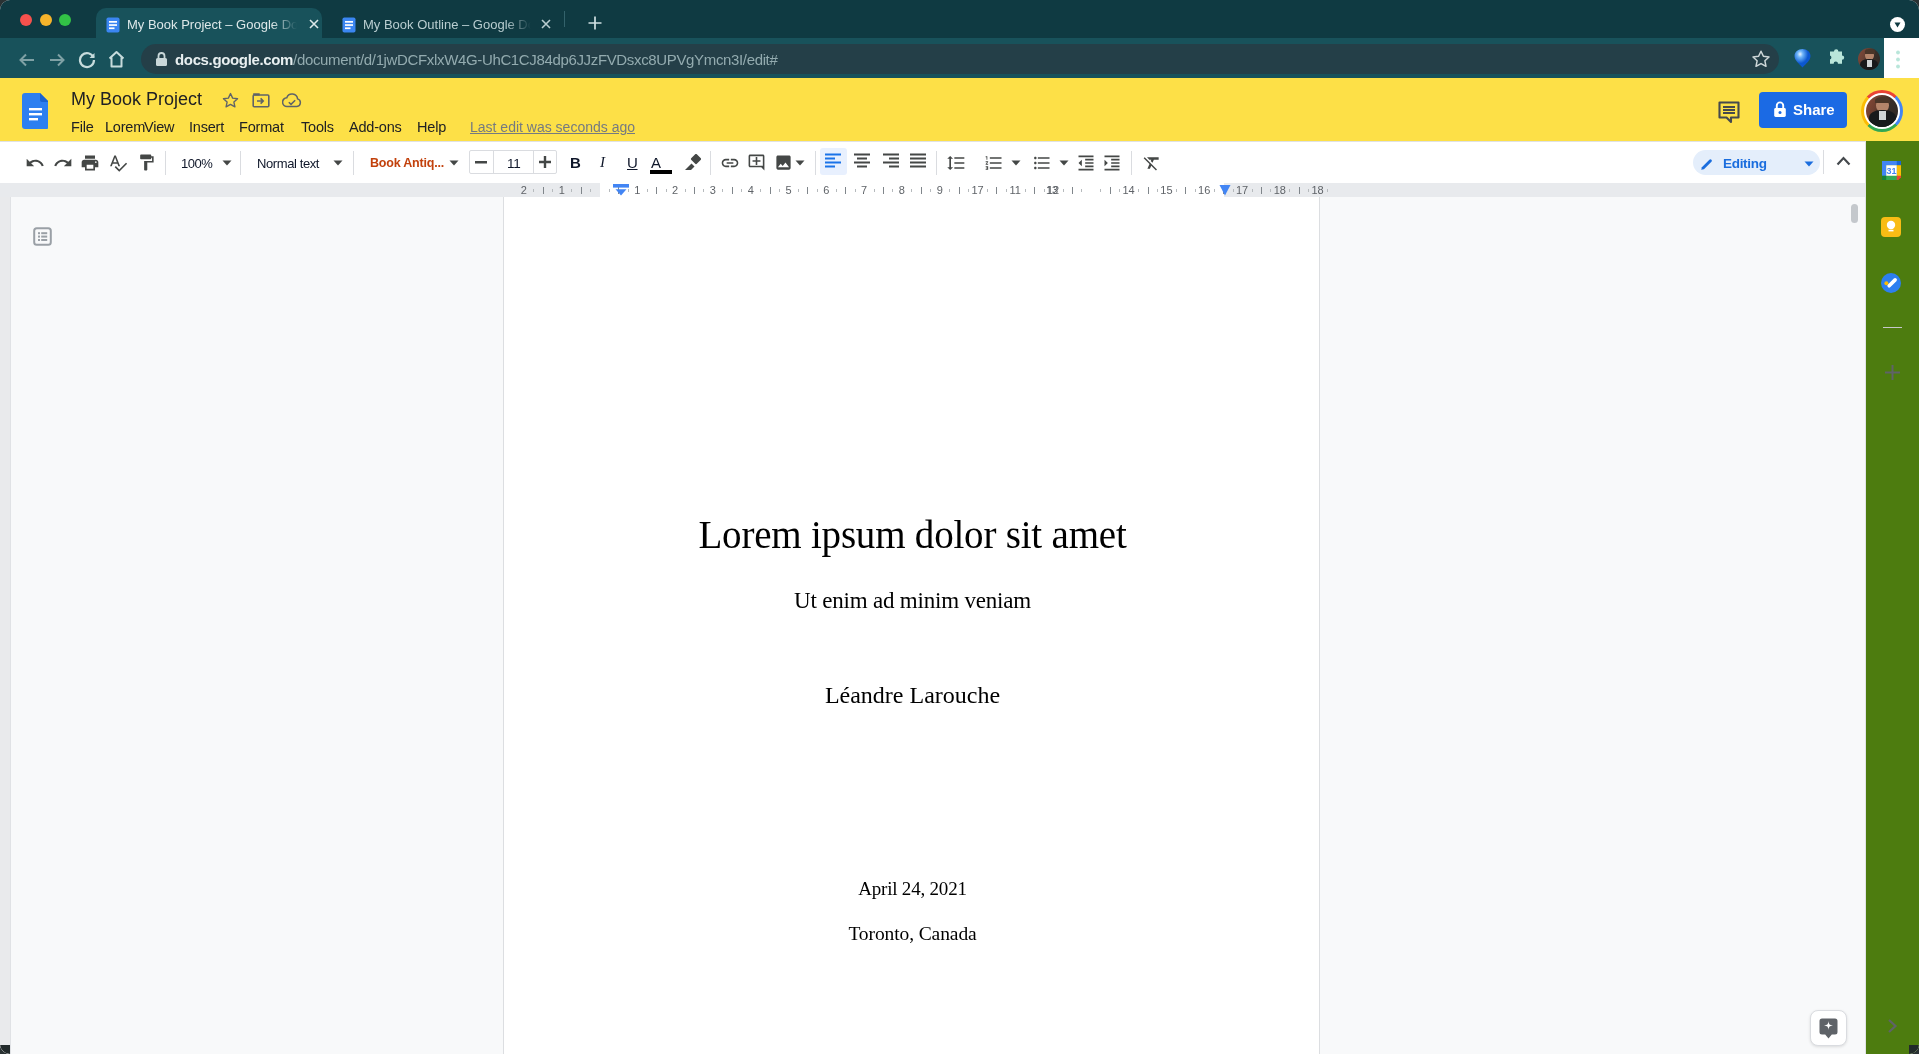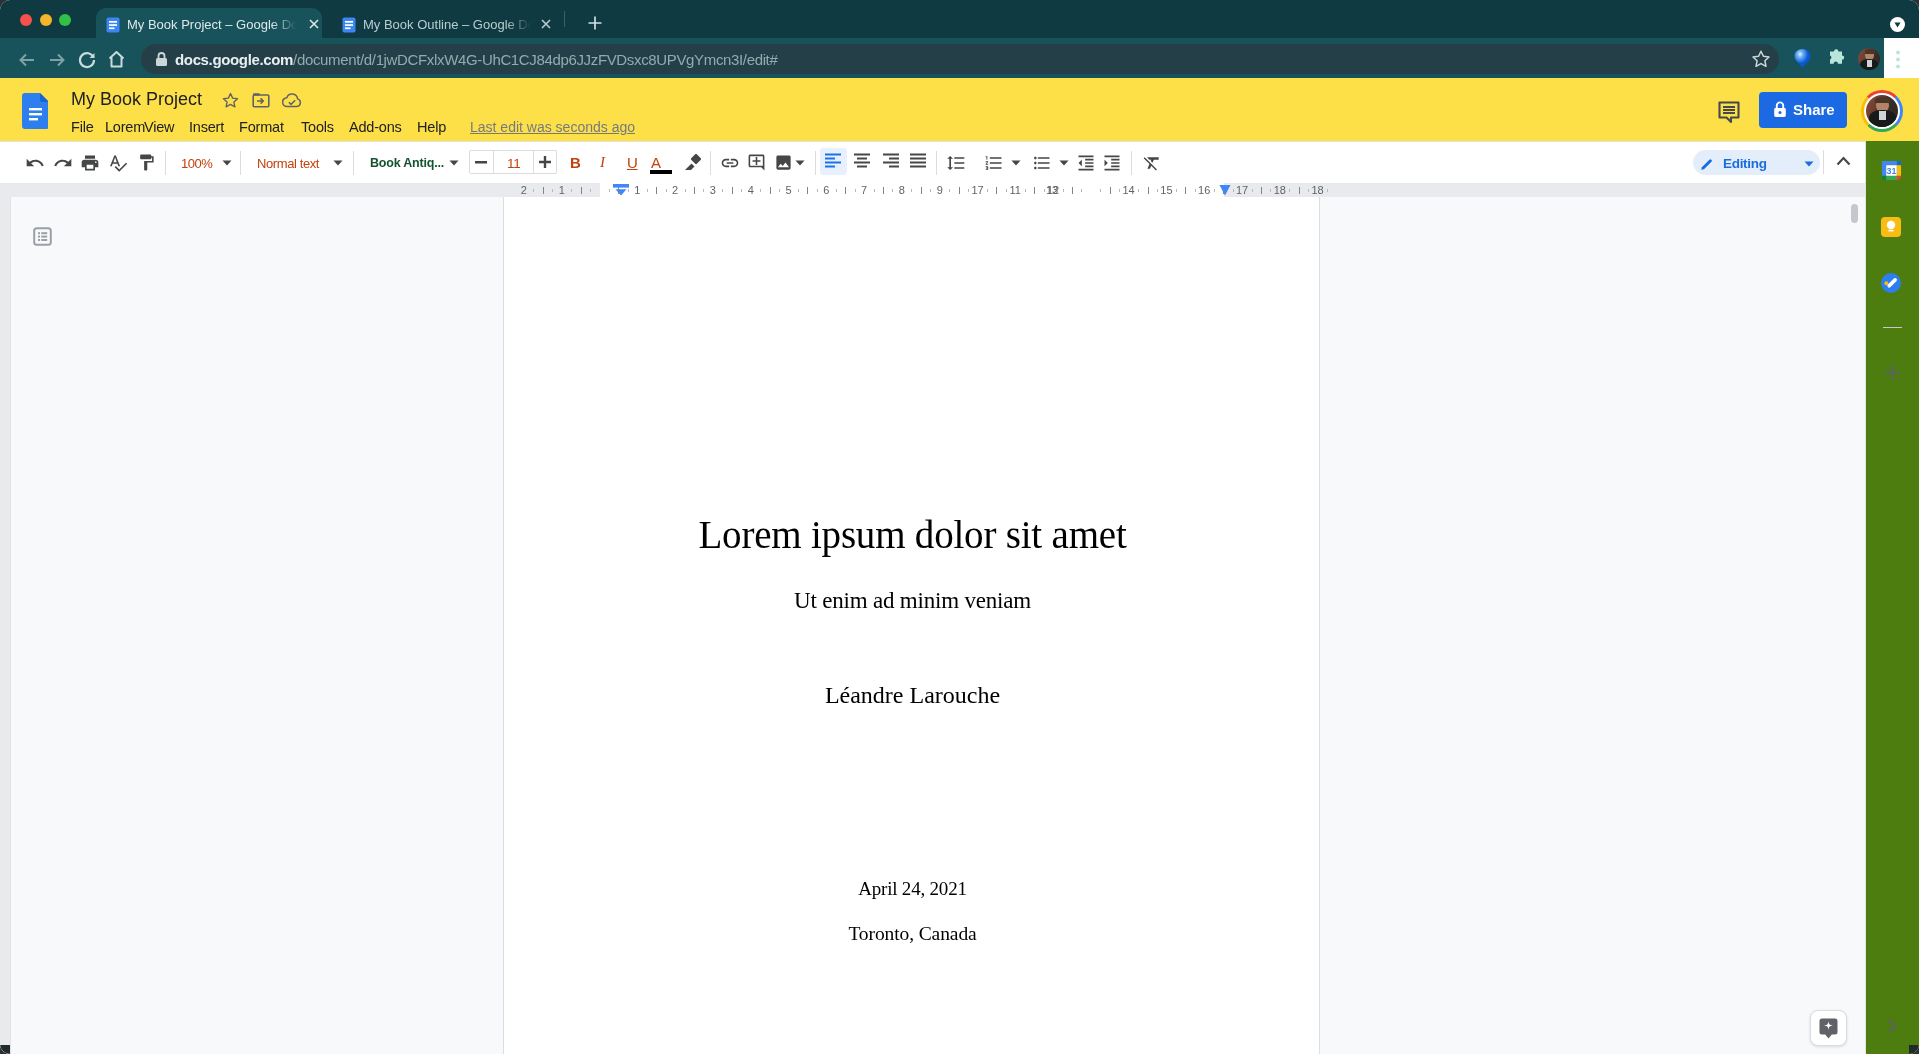--- a/index.html
+++ b/index.html
@@ -24,21 +24,21 @@
 
   
   #dochead { position:absolute; left:0; top:78px; width:1919px; height:63px; background:#fde047;text-decoration:underline; }
   #doctitle { position:absolute; left:71px; top:11px; font-size:18px; color:#202124; }
   .menu { position:absolute; top:41px; font-size:14.5px; letter-spacing:-0.2px; color:#202124; }
   #lastedit { position:absolute; left:470px; top:41px; font-size:14px; color:#757a80; text-decoration:underline; }
 
   
   #toolbar { position:absolute; left:0; top:141px; width:1919px; height:42px; background:#fff; border-top:1px solid #e0e2e4; }
   .tsep { position:absolute; top:9px; width:1px; height:24px; background:#dadce0; }
-  .ttxt { position:absolute; font-size:13px; letter-spacing:-0.3px; color:#c2410c; }
+  .ttxt { position:absolute; font-size:13px; letter-spacing:-0.3px; color:#0f172a; }
 
   
   #ruler { position:absolute; left:0; top:183px; width:1919px; height:14px; background:#e8eaed; }
   #rulerwhite { position:absolute; left:600px; top:0; width:624px; height:14px; background:#fff; }
   .rnum { position:absolute; top:1px; font-size:11px; color:#5f6368; transform:translateX(-50%); }
   .rtick { position:absolute; background:#80868b; width:1px; }
 
   
   #canvas { position:absolute; left:0; top:197px; width:1919px; height:857px; background:#f8f9fa; }
   #leftstrip { position:absolute; left:0; top:0; width:11px; height:857px; background:#e9eaec; border-right:1px solid #e0e2e5; }
@@ -223,21 +223,21 @@
     <div class="ttxt" style="left:181px; top:14px; letter-spacing:-0.5px;">100%</div>
     <svg class="abs" style="left:222px; top:18px;" width="10" height="6" viewBox="0 0 10 6">
         <path d="M0.5 0.5 H9.5 L5 5.5 Z" fill="#444746"></path>
       </svg>
     <div class="tsep" style="left:240px;"></div>
     <div class="ttxt" style="left:257px; top:14px; letter-spacing:-0.4px;">Normal text</div>
     <svg class="abs" style="left:333px; top:18px;" width="10" height="6" viewBox="0 0 10 6">
         <path d="M0.5 0.5 H9.5 L5 5.5 Z" fill="#444746"></path>
       </svg>
     <div class="tsep" style="left:353px;"></div>
-    <div class="ttxt" style="left:370px; top:14px; font-size:12.5px; letter-spacing:-0.2px; font-weight:bold; color:#14532d;">Book Antiq...</div>
+    <div class="ttxt" style="left:370px; top:14px; font-size:12.5px; letter-spacing:-0.2px; font-weight:bold; color:#c2410c;">Book Antiq...</div>
     <svg class="abs" style="left:449px; top:18px;" width="10" height="6" viewBox="0 0 10 6">
         <path d="M0.5 0.5 H9.5 L5 5.5 Z" fill="#444746"></path>
       </svg>
     <div class="abs" style="left:469px; top:8px; width:88px; height:24px; border:1px solid #dadce0; border-radius:2px;"></div>
     <div class="abs" style="left:493px; top:8px; width:1px; height:24px; background:#dadce0;"></div>
     <div class="abs" style="left:533px; top:8px; width:1px; height:24px; background:#dadce0;"></div>
     <svg class="abs" style="left:475px; top:19px;" width="12" height="2.5" viewBox="0 0 12 2.5">
         <rect width="12" height="2.5" fill="#444746"></rect>
       </svg>
     <div class="ttxt" style="left:507px; top:14px; font-size:13.5px;">11</div>

